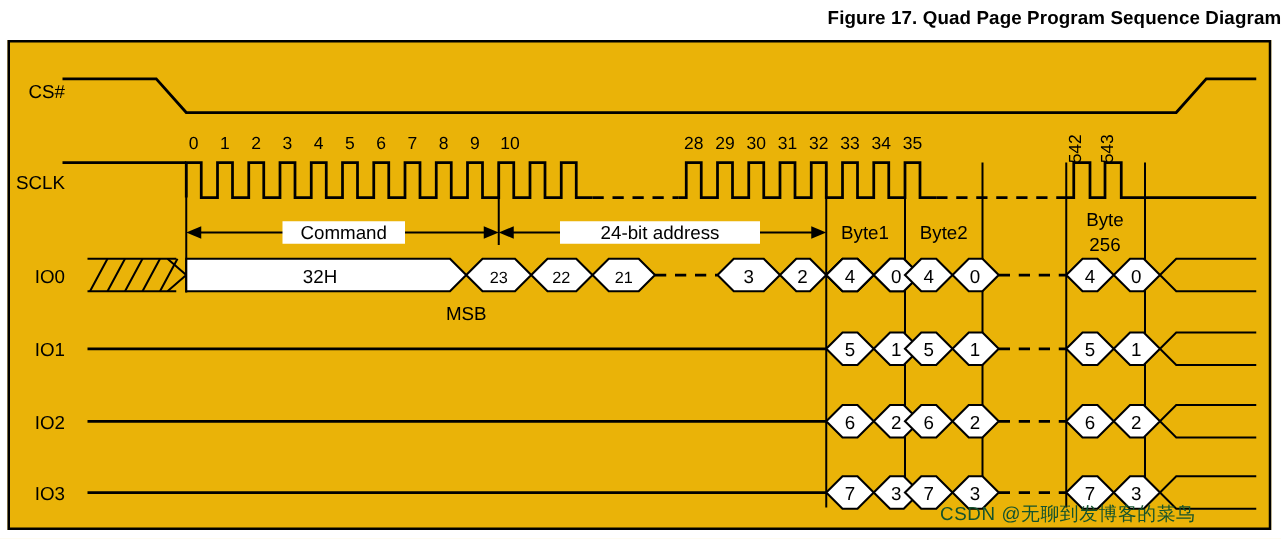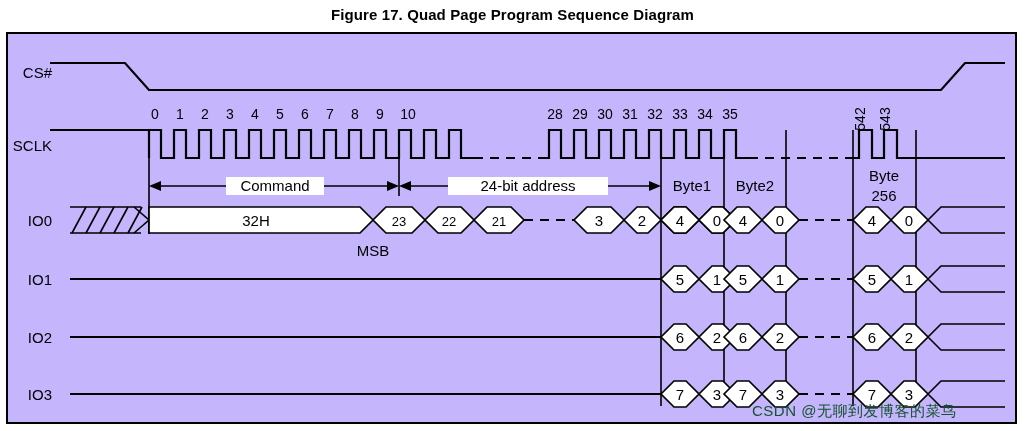--- a/index.html
+++ b/index.html
@@ -1,22 +1,22 @@
 <!DOCTYPE html>
 <html><head>
 <meta charset="utf-8">
 <style>
   html,body{margin:0;padding:0;background:#ffffff;}
   body{width:1025px;height:431px;overflow:hidden;
        font-family:"Liberation Sans","DejaVu Sans",sans-serif;color:#000;}
   #page{position:relative;width:1025px;height:431px;}
-  #title{position:absolute;left:0;top:6px;width:1025px;text-align:center;
+  #title{position:absolute;left:0;top:6px;width:1025px;text-align:right;
          font-size:15px;font-weight:bold;letter-spacing:0.1px;}
   #frame{position:absolute;left:6px;top:32px;width:1011px;height:392px;
-         border:2px solid #000;box-sizing:border-box;background:#c4b5fd;}
+         border:2px solid #000;box-sizing:border-box;background:#eab308;}
   svg{position:absolute;left:0;top:0;}
   .wave{fill:none;stroke:#000;stroke-width:2.2;stroke-linejoin:miter;stroke-linecap:butt;}
   .thin{fill:none;stroke:#000;stroke-width:1.6;}
   .hexline{fill:#fff;stroke:#000;stroke-width:1.7;}
   .dash{fill:none;stroke:#000;stroke-width:2.2;stroke-dasharray:9 7;stroke-linecap:butt;}
   .sep{stroke:#000;stroke-width:1.6;}
   .arrw{fill:none;stroke:#000;stroke-width:1.5;}
   .sig-label{font-size:15px;}
   .clk-num{font-size:14px;text-anchor:middle;}
   .bitnum{font-size:15px;text-anchor:middle;}

